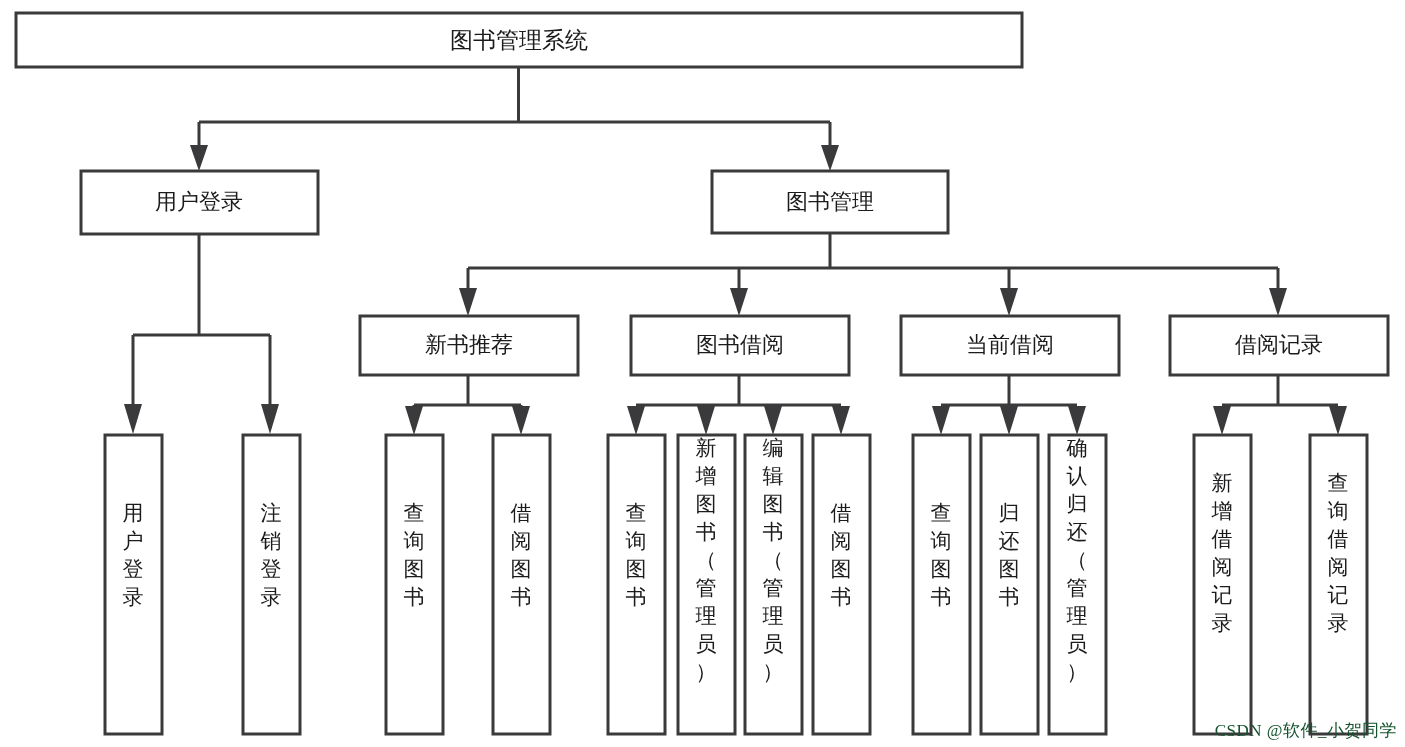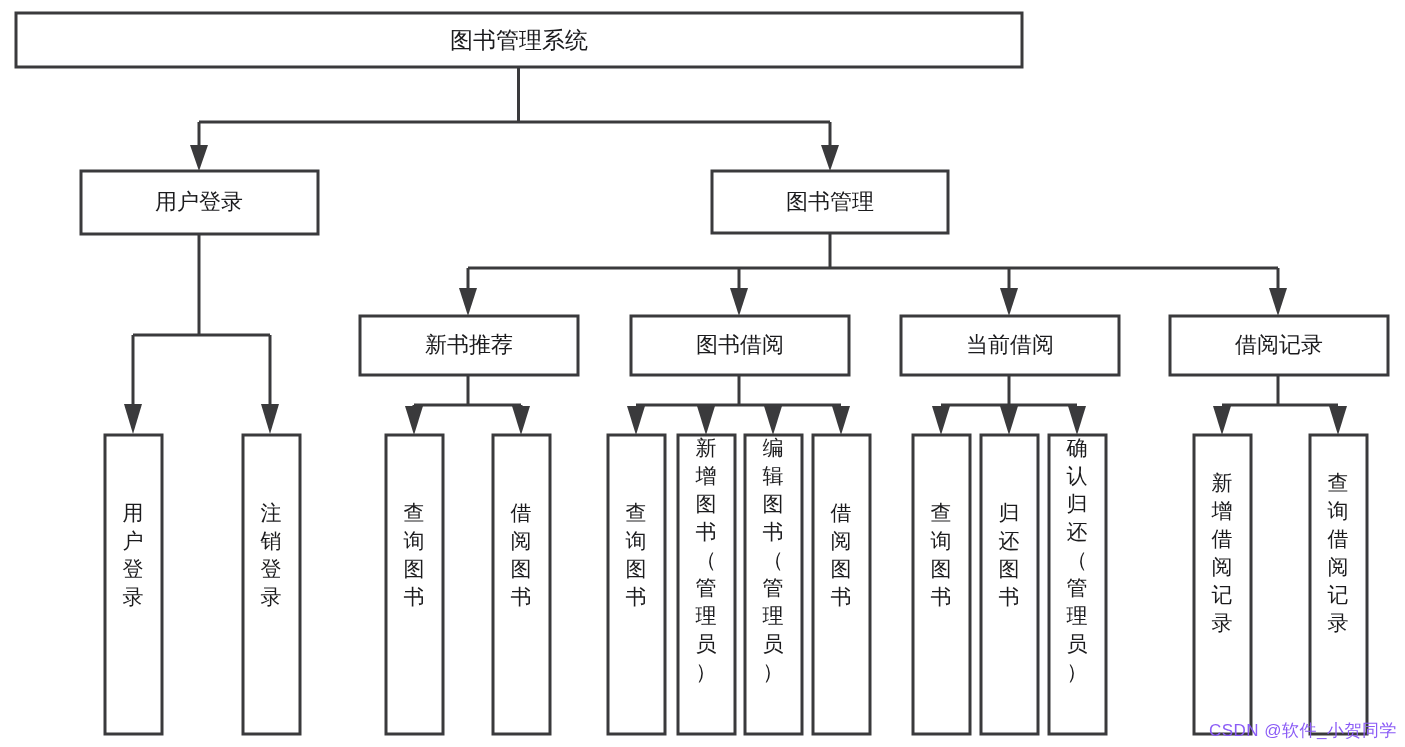--- a/index.html
+++ b/index.html
@@ -49,23 +49,23 @@
     stroke-linecap: butt;
   }
   .arrow-head {
     fill: #3a3a3c;
     stroke: none;
   }
   .watermark {
     position: absolute;
     right: 8px;
     bottom: 5px;
-    color: #8b5cf6;
+    color: #14532d;
     font-size: 17px;
-    font-family: Liberation Sans, sans-serif;
+    font-family: Liberation Serif, serif;
     white-space: nowrap;
     letter-spacing: 0.5px;
     pointer-events: none;
   }
 </style>
 </head>
 <body>
 
 <svg id="diagram" viewBox="0 0 1405 747" xmlns="http://www.w3.org/2000/svg">
 

